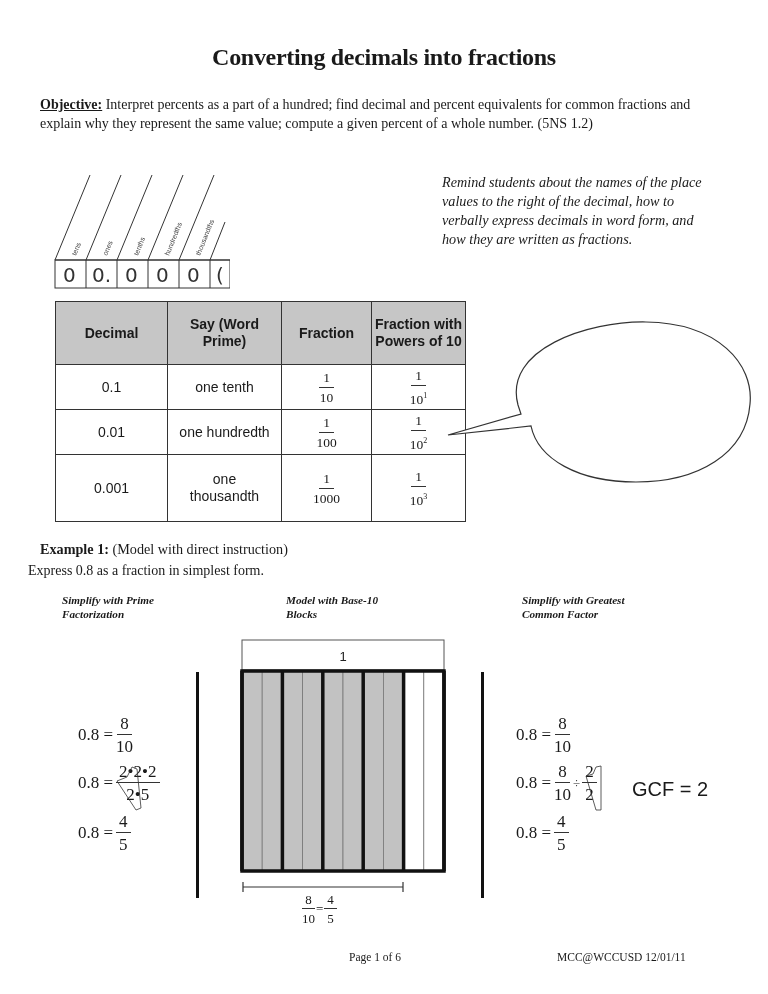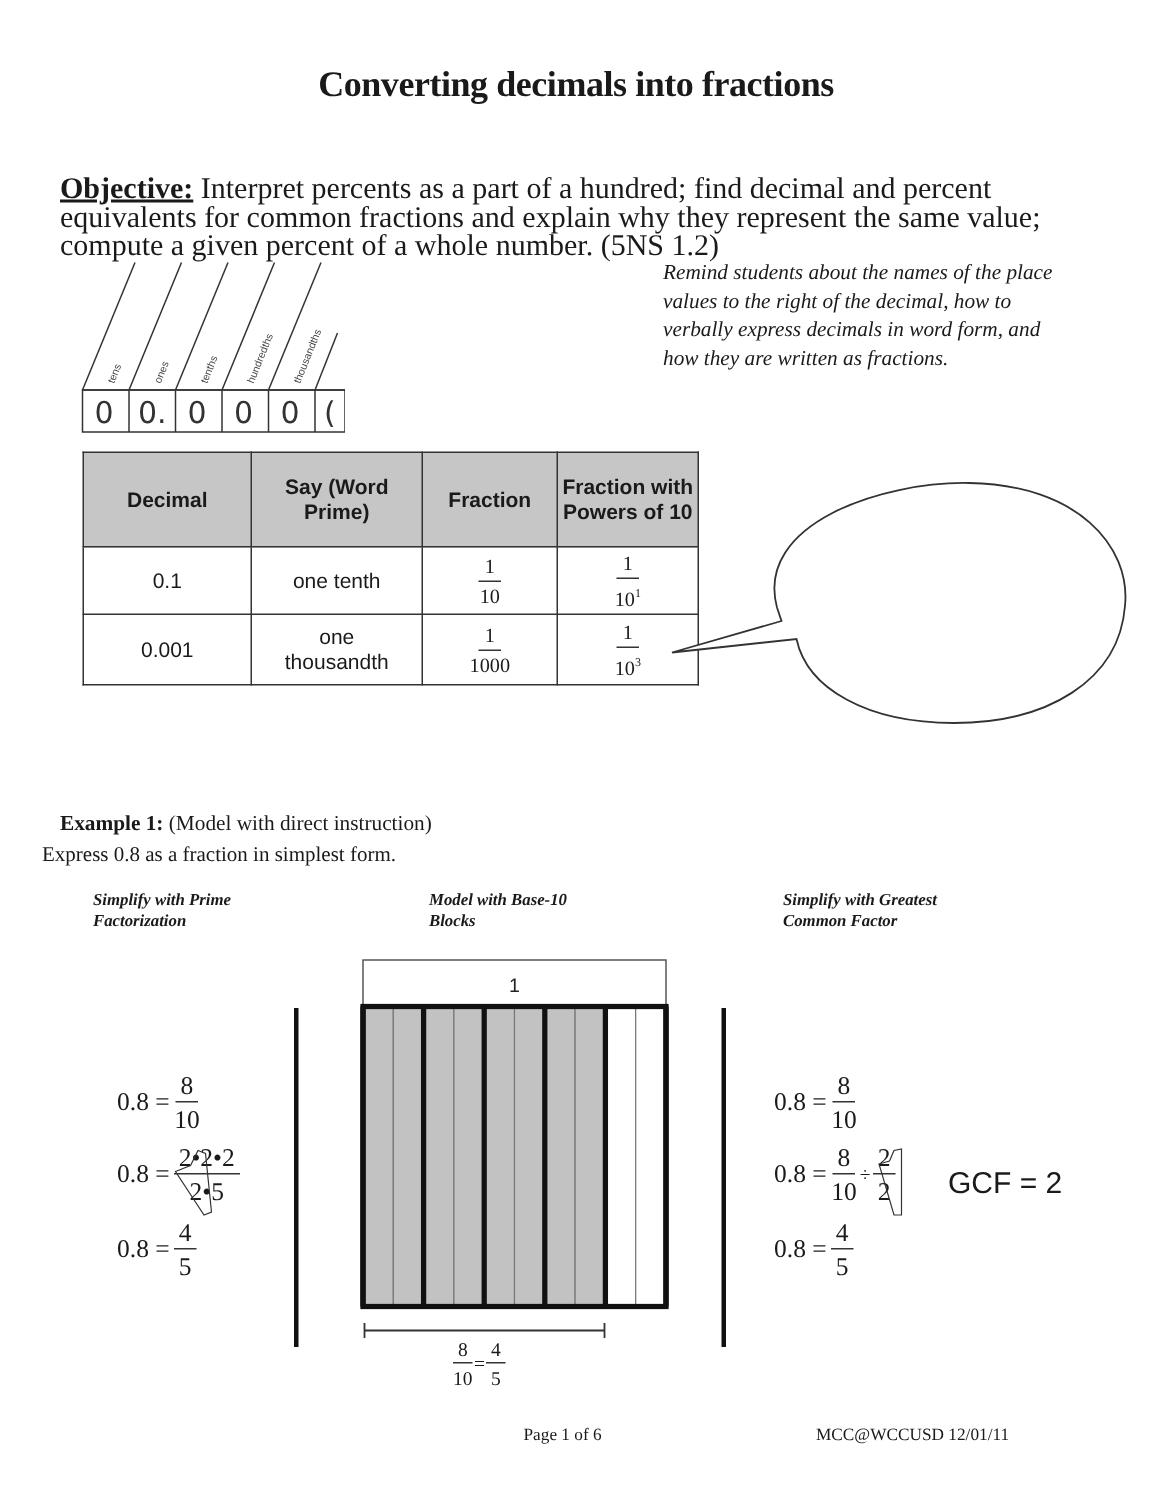--- a/index.html
+++ b/index.html
@@ -1,21 +1,21 @@
 <!DOCTYPE html>
 <html><head>
 <meta charset="utf-8">
 <style>
   * { box-sizing: border-box; margin: 0; padding: 0; }
   html, body { width: 768px; height: 994px; background: #ffffff; overflow: hidden; }
   body { position: relative; font-family: "Liberation Serif", serif; color: #1a1a1a; }
   .abs { position: absolute; }
 
   .title { left: 0; top: 44px; width: 768px; text-align: center; font-size: 24px; font-weight: bold; letter-spacing: -0.3px; }
-  .objective { left: 40px; top: 95px; width: 690px; font-size: 20px; line-height: 19px; margin-top: 22px; }
+  .objective { left: 40px; top: 95px; width: 690px; font-size: 14px; line-height: 19px; }
   .objective .lbl { font-weight: bold; text-decoration: underline; }
 
   
   .pv { left: 50px; top: 160px; width: 180px; height: 130px; }
 
   .remind { left: 442px; top: 173px; width: 270px; font-size: 14.2px; font-style: italic; line-height: 19px; }
 
   
   table.dec { position: absolute; left: 55px; top: 301px; width: 411px; border-collapse: collapse; }
   table.dec th, table.dec td { border: 1.5px solid #333; text-align: center; vertical-align: middle; }
@@ -109,22 +109,34 @@
       <td><span class="frac">
             <span class="num">1</span>
             <span class="den">10</span>
           </span></td>
       <td><span class="frac">
             <span class="num">1</span>
             <span class="den"><span>10</span><sup>1</sup></span>
           </span></td>
     </tr>
     <tr>
+      <td>0.01</td>
+      <td>one hundredth</td>
+      <td><span class="frac">
+            <span class="num">1</span>
+            <span class="den">100</span>
+          </span></td>
+      <td><span class="frac">
+            <span class="num">1</span>
+            <span class="den"><span>10</span><sup>2</sup></span>
+          </span></td>
+    </tr>
+    <tr>
       <td>0.001</td>
-      <td style="padding:6px 14px;"><span>one thousandth</span></td>
+      <td style="padding:16px 14px;"><span>one thousandth</span></td>
       <td><span class="frac">
             <span class="num">1</span>
             <span class="den">1000</span>
           </span></td>
       <td><span class="frac">
             <span class="num">1</span>
             <span class="den"><span>10</span><sup>3</sup></span>
           </span></td>
     </tr>
   </tbody>
@@ -234,13 +246,13 @@
 <div class="abs gcf" style="left:632px; top:778px;">GCF = 2</div>
 <div class="abs eq" style="left:516px; top:812px;">
   <span class="lhs">0.8 =</span>
   <span class="frac">
       <span class="num">4</span>
       <span class="den">5</span>
     </span>
 </div>
 
 <div class="abs footer" style="left:349px;">Page 1 of 6</div>
-<div class="abs footer" style="left:544px;">MCC@WCCUSD  12/01/11</div>
+<div class="abs footer" style="left:557px;">MCC@WCCUSD  12/01/11</div>
 
 </body></html>

